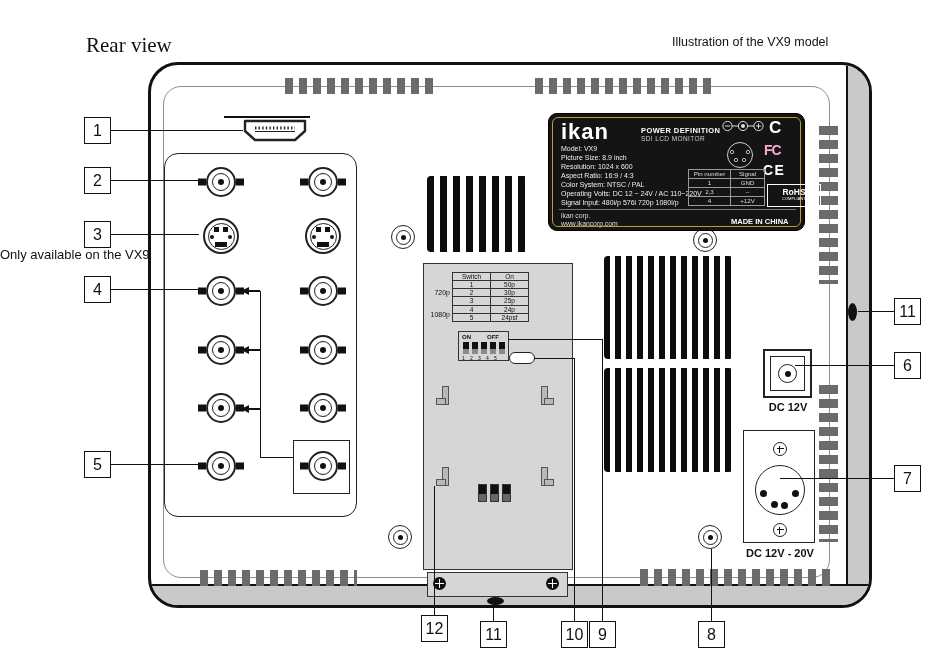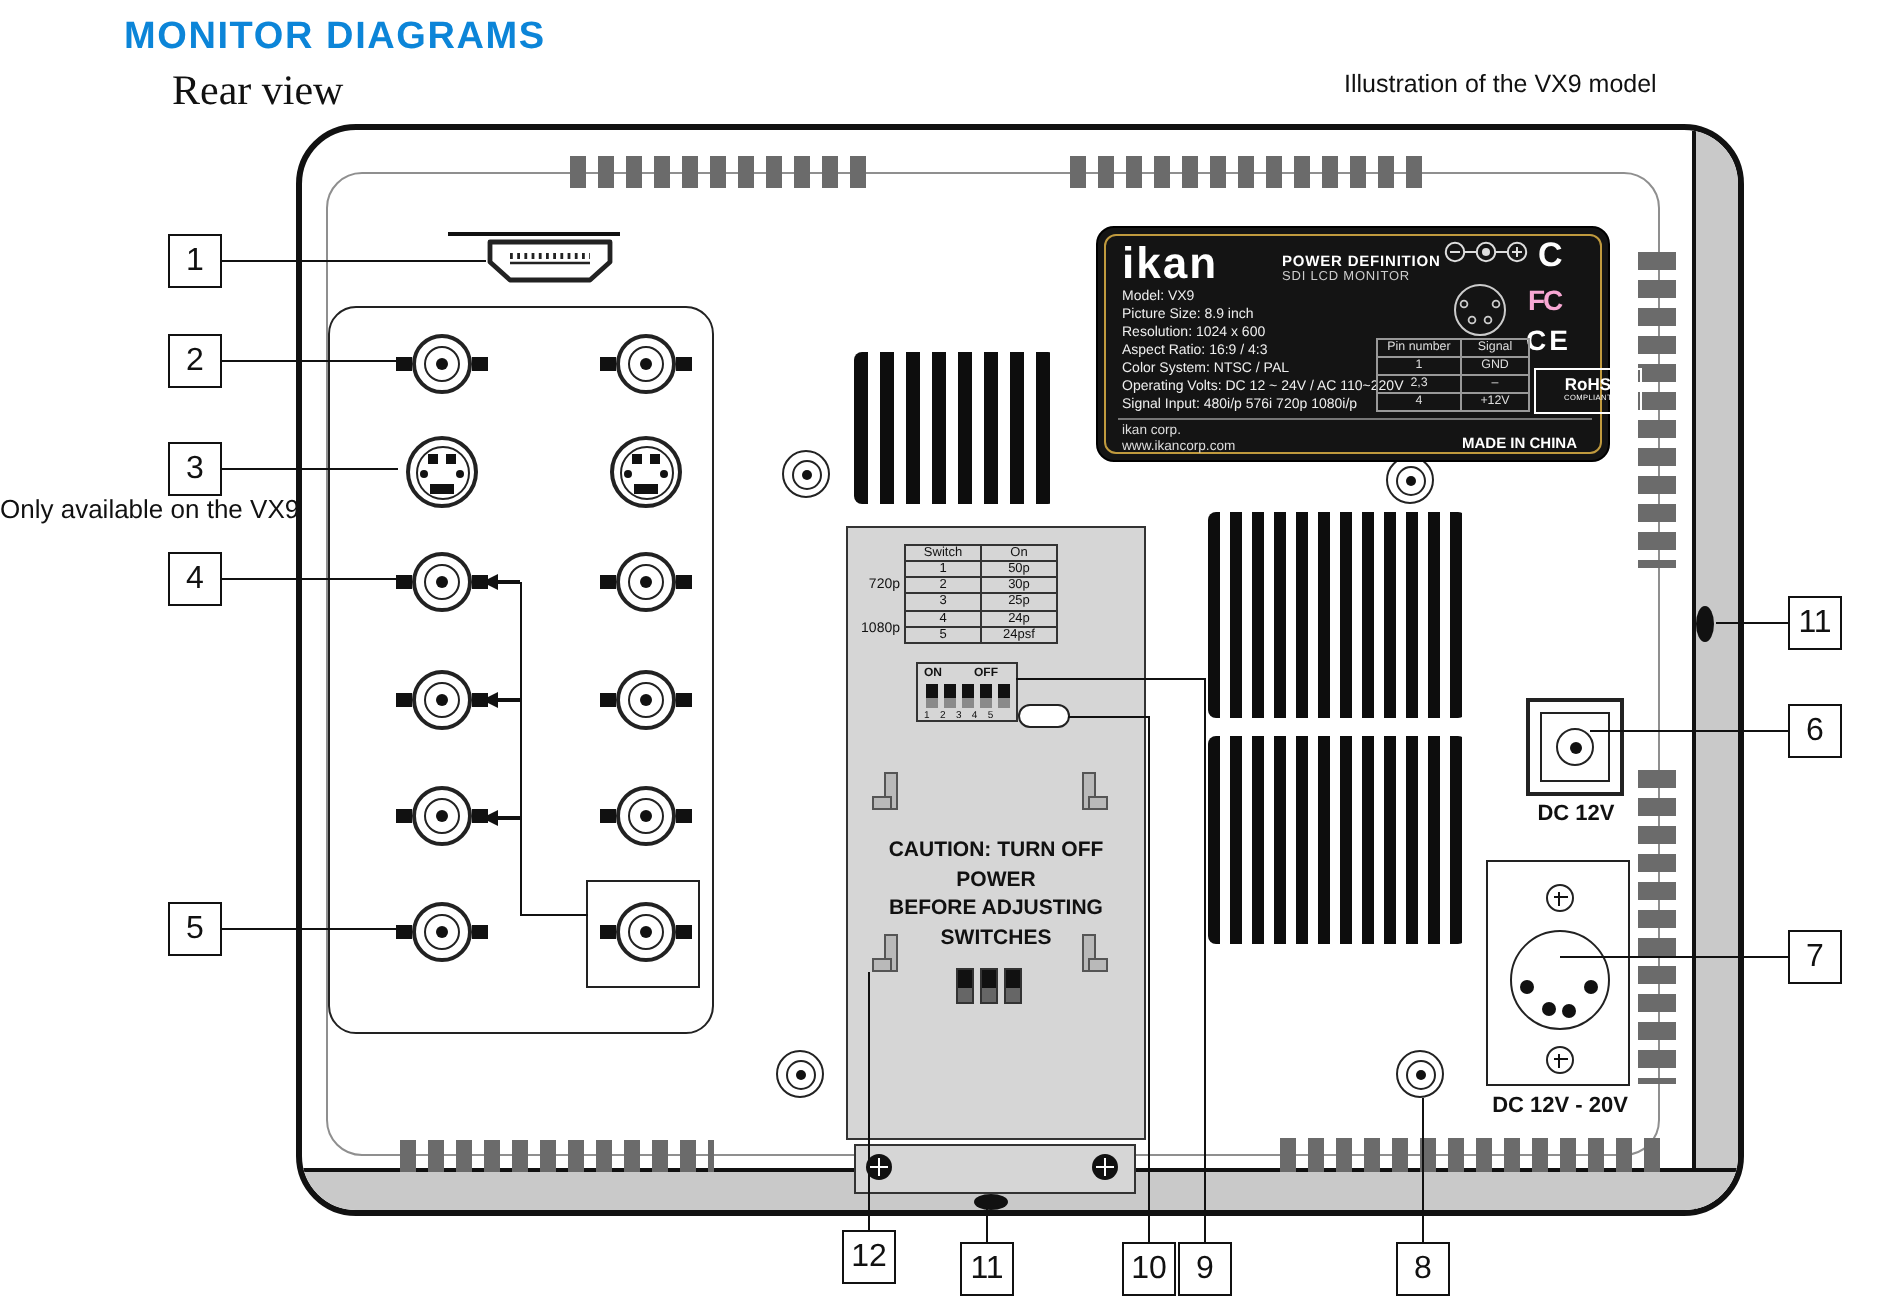--- a/index.html
+++ b/index.html
@@ -81,21 +81,20 @@
   #dcjack .c{position:absolute;left:13px;top:13px;width:19px;height:19px;border:1.8px solid #222;border-radius:50%}
   #dcjack .d{position:absolute;left:19.5px;top:19.5px;width:6px;height:6px;background:#111;border-radius:50%}
   #xlr{position:absolute;left:743px;top:430px;width:72px;height:113px;border:1.4px solid #222;background:#fff;z-index:6}
   #xlr .big{position:absolute;left:11px;top:34px;width:50px;height:50px;border:1.6px solid #222;border-radius:50%}
 </style>
 </head>
 <body>
 
 <div id="page">
 
-  <div class="abs" style="left:62px;top:8px;font-size:19px;font-weight:bold;letter-spacing:0.8px;color:#0c85d8">MONITOR DIAGRAMS</div>
   <div class="abs" style="left:86px;top:33px;font-family:'Liberation Serif',serif;font-size:21px">Rear view</div>
   <div class="abs" style="left:672px;top:35px;font-size:12.5px">Illustration of the VX9 model</div>
   <div class="abs" style="left:0px;top:247px;font-size:13px">Only available on the VX9</div>
 
   <div id="monitor">
     <div id="band-right"></div>
     <div id="band-bottom"></div>
   </div>
   <div id="inner-outline"></div>
   <div id="conn-panel"></div>
@@ -257,25 +256,20 @@
     </div>
   <div class="brk" style="left:436px;top:467px">
       <i class="v"></i>
       <i class="f"></i>
     </div>
   <div class="brk mir" style="left:541px;top:467px">
       <i class="v"></i>
       <i class="f"></i>
     </div>
 
-  <div class="abs" style="left:426px;top:418px;width:144px;text-align:center;font-weight:bold;font-size:10.5px;line-height:14.5px;z-index:7">
-    <div>CAUTION: TURN OFF POWER</div>
-    <div>BEFORE ADJUSTING</div>
-    <div>SWITCHES</div>
-  </div>
 
   <div class="contact" style="left:478px;top:484px"></div>
   <div class="contact" style="left:490px;top:484px"></div>
   <div class="contact" style="left:502px;top:484px"></div>
 
   <div id="plate">
     <div class="stripe"></div>
     <div class="t" style="left:12px;top:5px;font-size:22px;font-weight:bold;color:#fff;letter-spacing:1px">ikan</div>
     <div class="t" style="left:92px;top:12px;font-size:7.5px;font-weight:bold;color:#fff;letter-spacing:0.4px">POWER DEFINITION</div>
     <div class="t" style="left:92px;top:21px;font-size:6.5px;color:#ccc;letter-spacing:0.4px">SDI LCD MONITOR</div>

